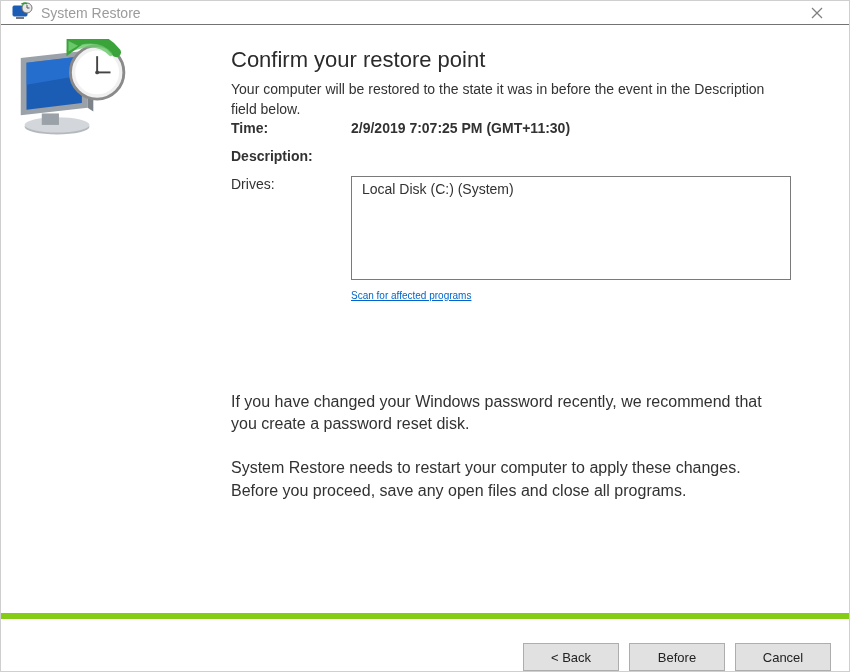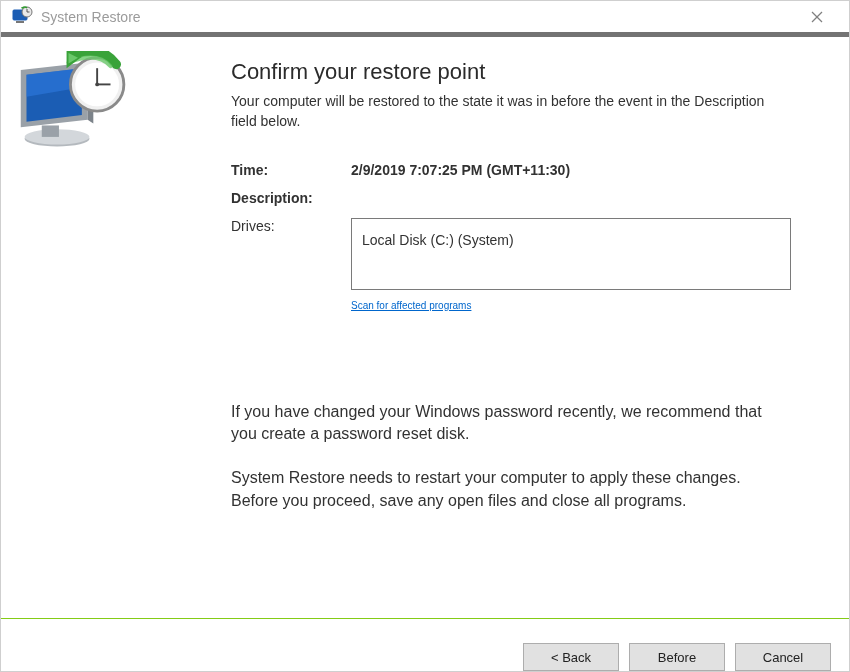--- a/index.html
+++ b/index.html
@@ -17,25 +17,25 @@
       width: 850px;
       height: 672px;
       background: #fff;
       border: 1px solid #cfcfcf;
       position: relative;
       display: flex;
       flex-direction: column;
     }
     
     .titlebar {
-      height: 36px;
+      height: 24px;
       display: flex;
       align-items: center;
       padding: 0 10px;
-      border-bottom: 5px solid #737373;
+      border-bottom: 1px solid #737373;
       background: #fff;
       flex: 0 0 auto;
     }
     .titlebar .app-icon {
       width: 22px;
       height: 22px;
       margin-right: 8px;
       display: flex;
       align-items: center;
       justify-content: center;
@@ -52,21 +52,21 @@
       align-items: center;
       justify-content: center;
       cursor: pointer;
     }
     .titlebar .close svg { stroke: #808080; }
 
     
     .body {
       flex: 1 1 auto;
       display: flex;
-      border-bottom: 1px solid #84cc16;
+      border-bottom: 6px solid #84cc16;
       overflow: hidden;
     }
     .left-pane {
       width: 170px;
       padding: 14px 10px;
       display: flex;
       justify-content: center;
       align-items: flex-start;
     }
     .left-pane .restore-graphic {
@@ -81,21 +81,20 @@
     }
     h1 {
       font-size: 22px;
       font-weight: 400;
       color: #2b2b2b;
       margin-bottom: 6px;
     }
     .subheading {
       font-size: 14px;
       line-height: 1.45;
-      margin-bottom: 30px;
       padding-right: 20px;
     }
 
     .info-table {
       font-size: 14px;
     }
     .info-row {
       display: flex;
       margin-bottom: 12px;
       font-weight: bold;
@@ -109,22 +108,22 @@
     }
     .drives-wrap {
       display: flex;
       margin-top: 12px;
       margin-bottom: 6px;
     }
     .drives-box {
       border: 1px solid #7a7a7a;
       width: 100%;
       max-width: 440px;
-      height: 72px;
-      padding: 13px 10px;
+      height: 104px;
+      padding: 4px 10px;
       font-size: 14px;
       background: #fff;
     }
     .scan-link-wrap {
       padding-left: 120px;
       margin-top: 10px;
       font-size: 10px;
     }
     .scan-link {
       color: #0066cc;

